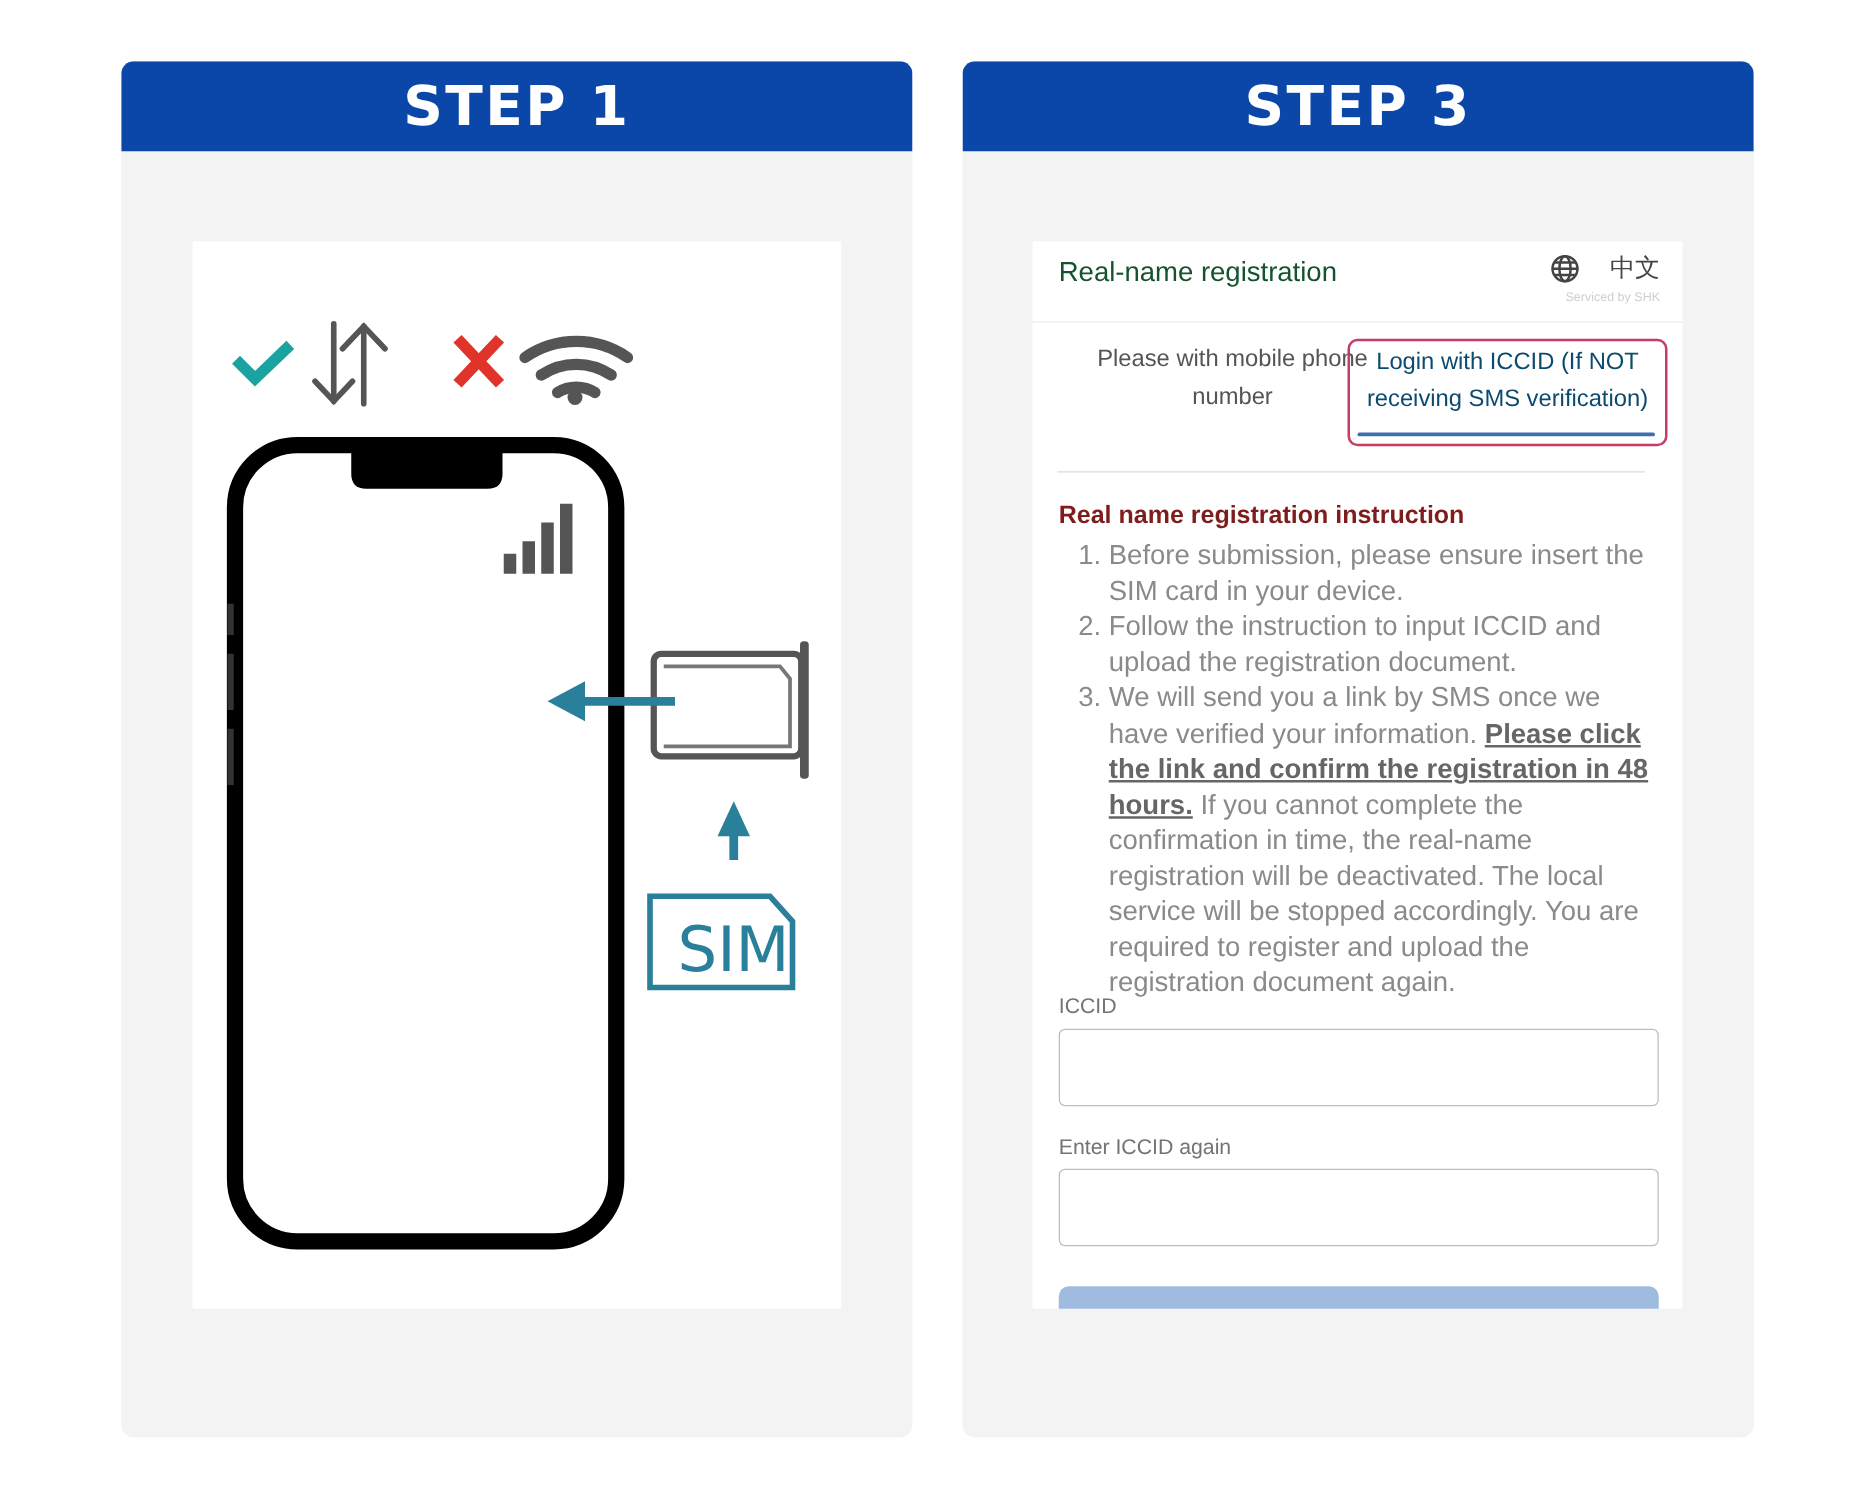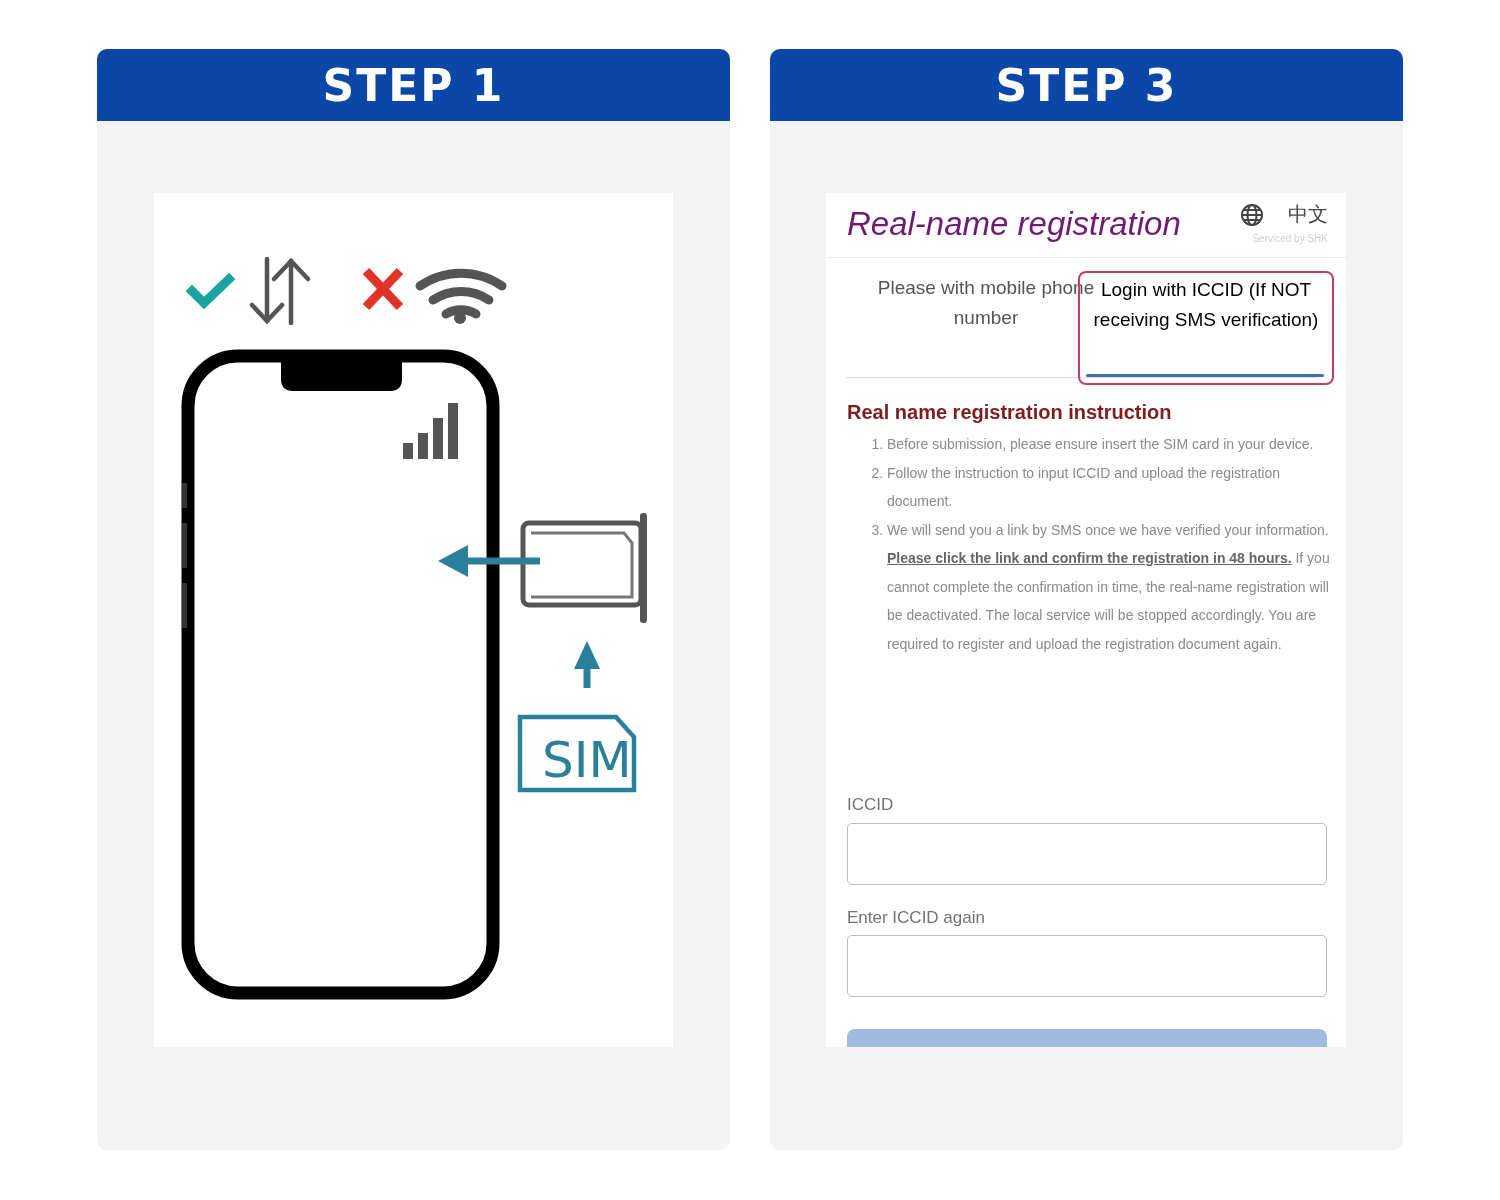--- a/index.html
+++ b/index.html
@@ -11,34 +11,34 @@
   .card-header { height:72px; background:#0b47a8; color:#fff; display:flex; align-items:center; justify-content:center;
     font-family:"DejaVu Sans", sans-serif; font-size:44px; font-weight:bold; letter-spacing:2px; border-radius:6px 6px 0 0; }
 
   
   .illus { position:absolute; left:57px; top:144px; width:519px; height:854px; background:#fff; }
   .illus svg { position:absolute; left:0; top:0; }
 
   
   .shot { position:absolute; left:56px; top:144px; width:520px; height:854px; background:#fff; overflow:hidden; }
   .shot-top { height:64px; border-bottom:1px solid #ececec; position:relative; }
-  .shot-title { position:absolute; left:21px; top:12px; font-size:33px; color:#701a75;font-style:italic; }
+  .shot-title { position:absolute; left:21px; top:12px; font-size:22px; color:#14532d; }
   .lang { position:absolute; right:18px; top:8px; display:flex; align-items:center; gap:24px; font-size:20px; color:#444; }
   .served { position:absolute; right:18px; top:40px; font-size:10px; color:#cfcfcf; }
 
   .tabs { position:absolute; left:20px; top:78px; width:490px; height:112px; }
   .tab-line { position:absolute; left:0; right:20px; top:106px; height:1px; background:#dcdcdc; }
   .tab { position:absolute; text-align:center; font-size:19px; line-height:30px; }
   .tab.mobile { left:20px; width:240px; top:2px; color:#555; }
-  .tab.iccid { left:232px; width:256px; top:0; height:114px; border:2px solid #c73b66; border-radius:8px; color:#000000; box-sizing:border-box; padding-top:2px; }
+  .tab.iccid { left:232px; width:256px; top:0; height:86px; border:2px solid #c73b66; border-radius:8px; color:#0c4a6e; box-sizing:border-box; padding-top:2px; }
   .tab.iccid .underline { position:absolute; left:6px; right:8px; bottom:6px; height:3px; background:#3f6fae; border-radius:2px; }
 
   .instr { position:absolute; left:21px; top:208px; width:485px; }
   .instr h3 { margin:0 0 6px 0; font-size:20px; color:#7f1d1d; font-weight:bold; }
-  .instr ol { margin:0; padding-left:40px; color:#8a8a8a; font-size:14px; line-height:28.5px; }
+  .instr ol { margin:0; padding-left:40px; color:#8a8a8a; font-size:22px; line-height:28.5px; }
   .instr ol li { padding-left:0; }
   .instr .link { color:#666; font-weight:bold; text-decoration:underline; }
 
   .field-label { position:absolute; left:21px; font-size:17px; color:#737373; }
   .field { position:absolute; left:21px; width:480px; height:62px; border:1.5px solid #bdbdbd; border-radius:5px; box-sizing:border-box; background:#fff; }
   .submit { position:absolute; left:21px; top:836px; width:480px; height:40px; background:#9fbbe0; border-radius:8px; }
 </style>
 </head>
 <body>
 

